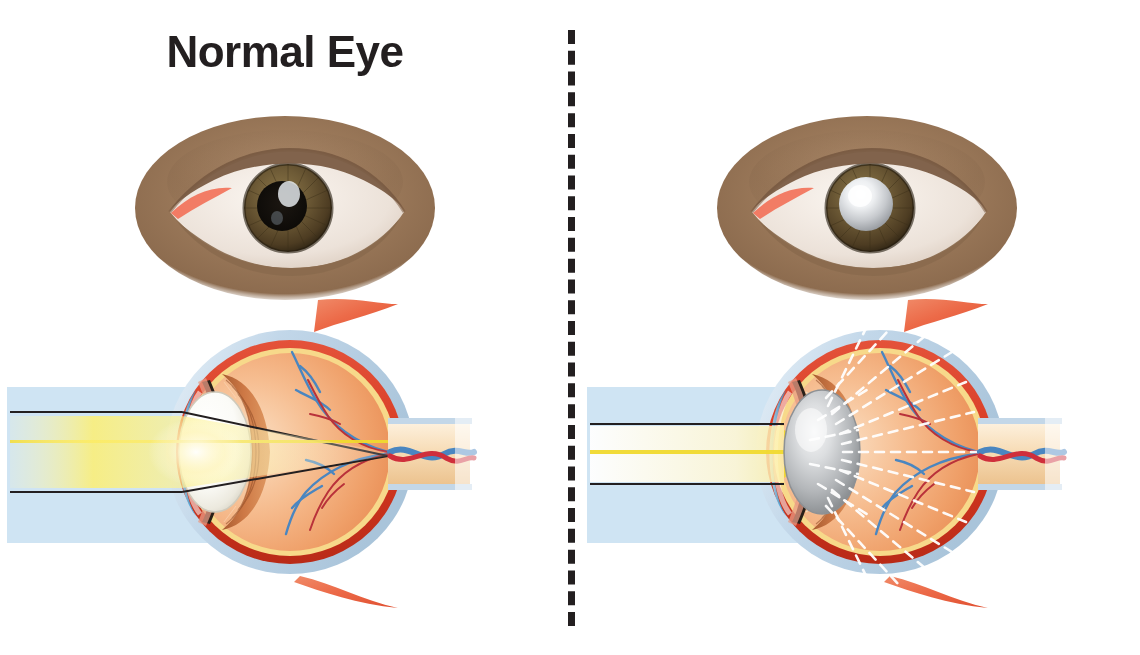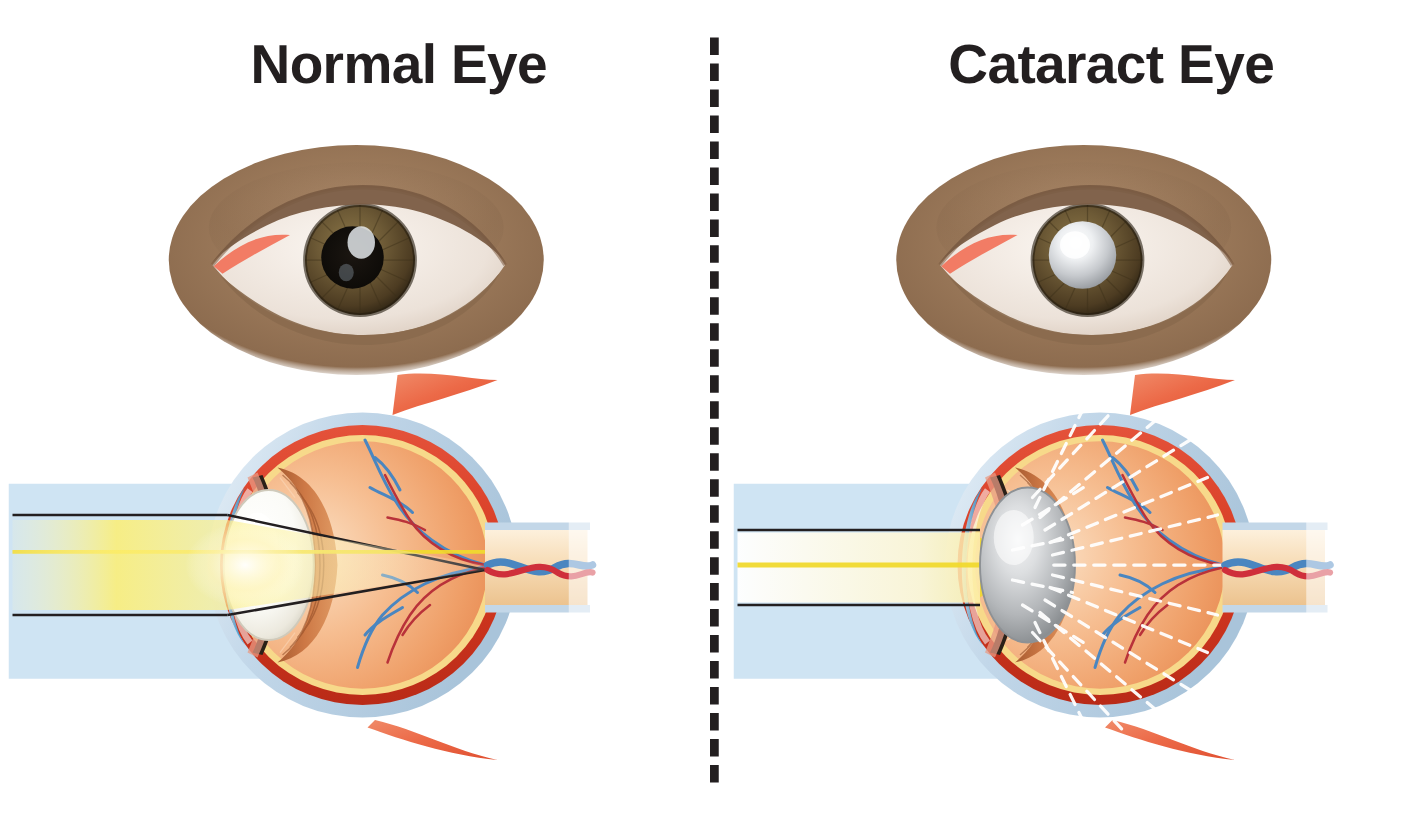--- a/index.html
+++ b/index.html
@@ -10,21 +10,20 @@
     background:#ffffff;
   }
   .canvas{position:absolute;inset:0;width:1140px;height:655px;}
   .panel{position:absolute;top:0;height:655px;width:570px;}
   .panel-left{left:0;}
   .panel-right{left:570px;}
   .panel-title{
     position:absolute;top:28px;left:0;width:570px;text-align:center;
     font-size:44px;font-weight:bold;color:#231f20;letter-spacing:-0.5px;
     line-height:1.1;
-    margin-left:34px;
   }
   .divider{
     position:absolute;left:568px;top:30px;width:0;height:596px;
     border-left:7px dashed #231f20;
   }
   .stage{position:absolute;left:0;top:0;width:570px;height:655px;}
   svg.eyeart{display:block;}
   .novis{pointer-events:none;}
 </style>
 </head>
@@ -248,21 +247,20 @@
             <rect x="388" y="418" width="96" height="72" fill="#ffffff" opacity="0.0"></rect>
           </g>
           <rect x="455" y="415" width="40" height="78" fill="#ffffff" opacity="0.55"></rect>
         </g>
       </svg>
     </div>
   </div>
 
   <div class="panel panel-right">
 
-    <div class="panel-title">Cataract Eye</div>
 
     <div class="stage">
       <svg class="eyeart novis" width="570" height="655" viewBox="0 0 570 655" xmlns="http://www.w3.org/2000/svg">
         <defs>
           <radialGradient id="cSkin" cx="50%" cy="42%" r="62%">
             <stop offset="0%" stop-color="#a98768"></stop>
             <stop offset="55%" stop-color="#9a7859"></stop>
             <stop offset="88%" stop-color="#8d6c4f"></stop>
             <stop offset="100%" stop-color="#ffffff" stop-opacity="0"></stop>
           </radialGradient>

